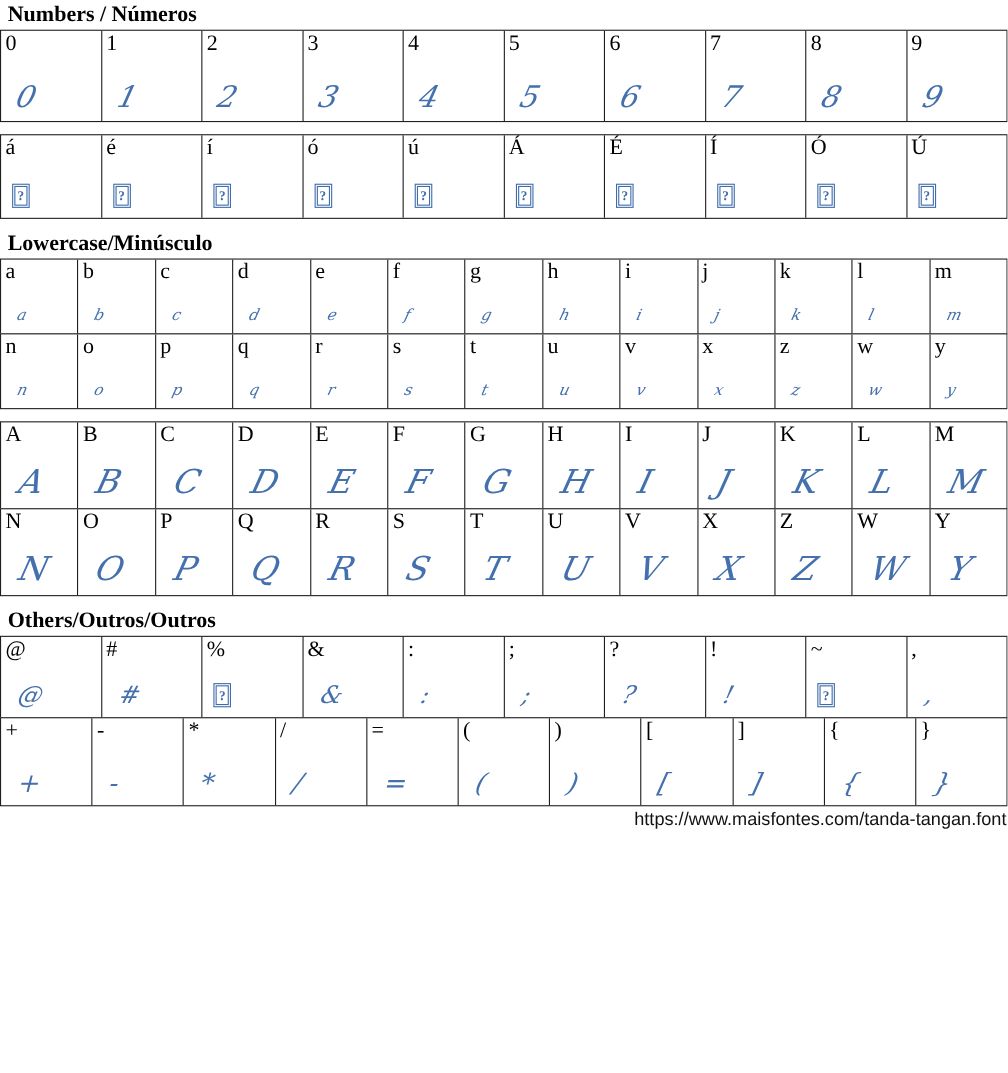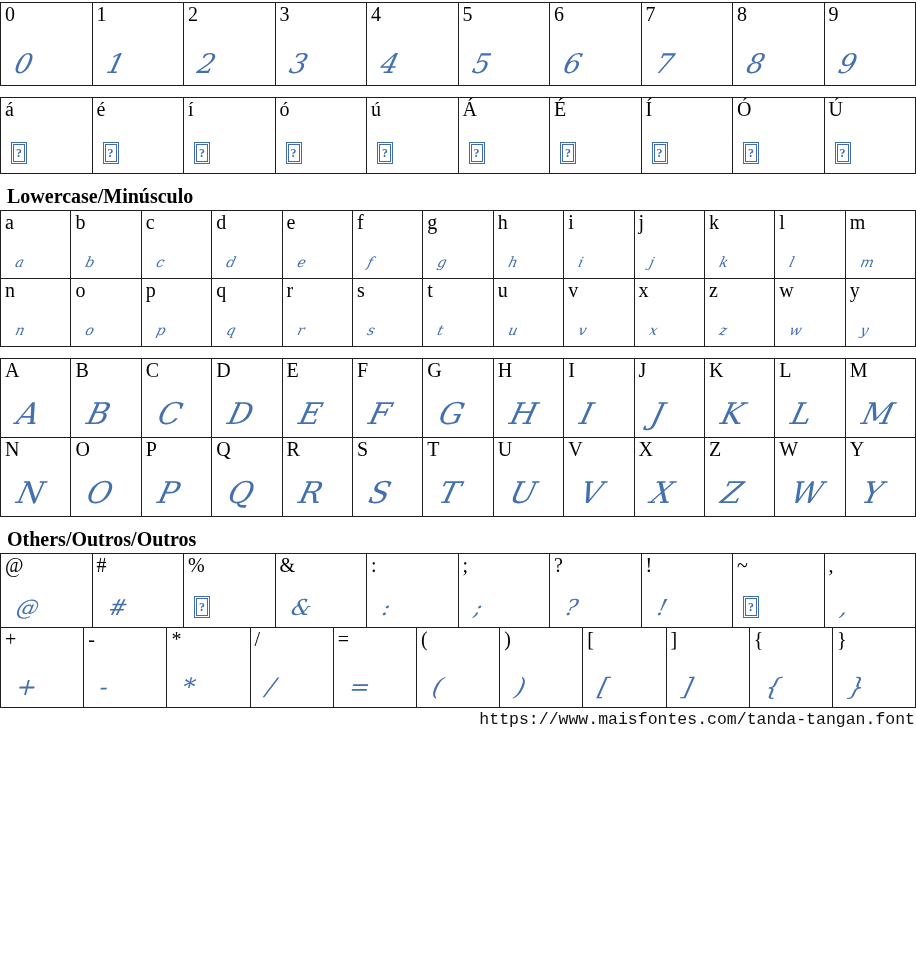--- a/index.html
+++ b/index.html
@@ -87,29 +87,30 @@
   .sec-others .row-0 .cell { height: 73px; }
   .sec-others .row-0 .hand { font-size: 22px; left: 13px; }
   .sec-others .row-1 .cell { height: 79px; }
   .sec-others .row-1 .hand { font-size: 24px; left: 13px; }
   .footer-url {
     text-align: right;
     font-size: 16.5px;
     line-height: 20px;
     margin: 2px 1px 0 0;
     color: #111;
-    font-family: Liberation Mono, monospace;
+    font-family: Liberation Sans, sans-serif;
   }
 </style>
 </head>
 <body>
 
 <div class="page">
 
   <div class="sec sec-numbers">
+    <h2 class="section-title">Numbers / Números</h2>
     <div class="grid">
         <div class="grid-row row-0">
           <div class="cell">
             <span class="printed">0</span>
             <span class="hand">0</span>
           </div>
           <div class="cell">
             <span class="printed">1</span>
             <span class="hand">1</span>
           </div>

